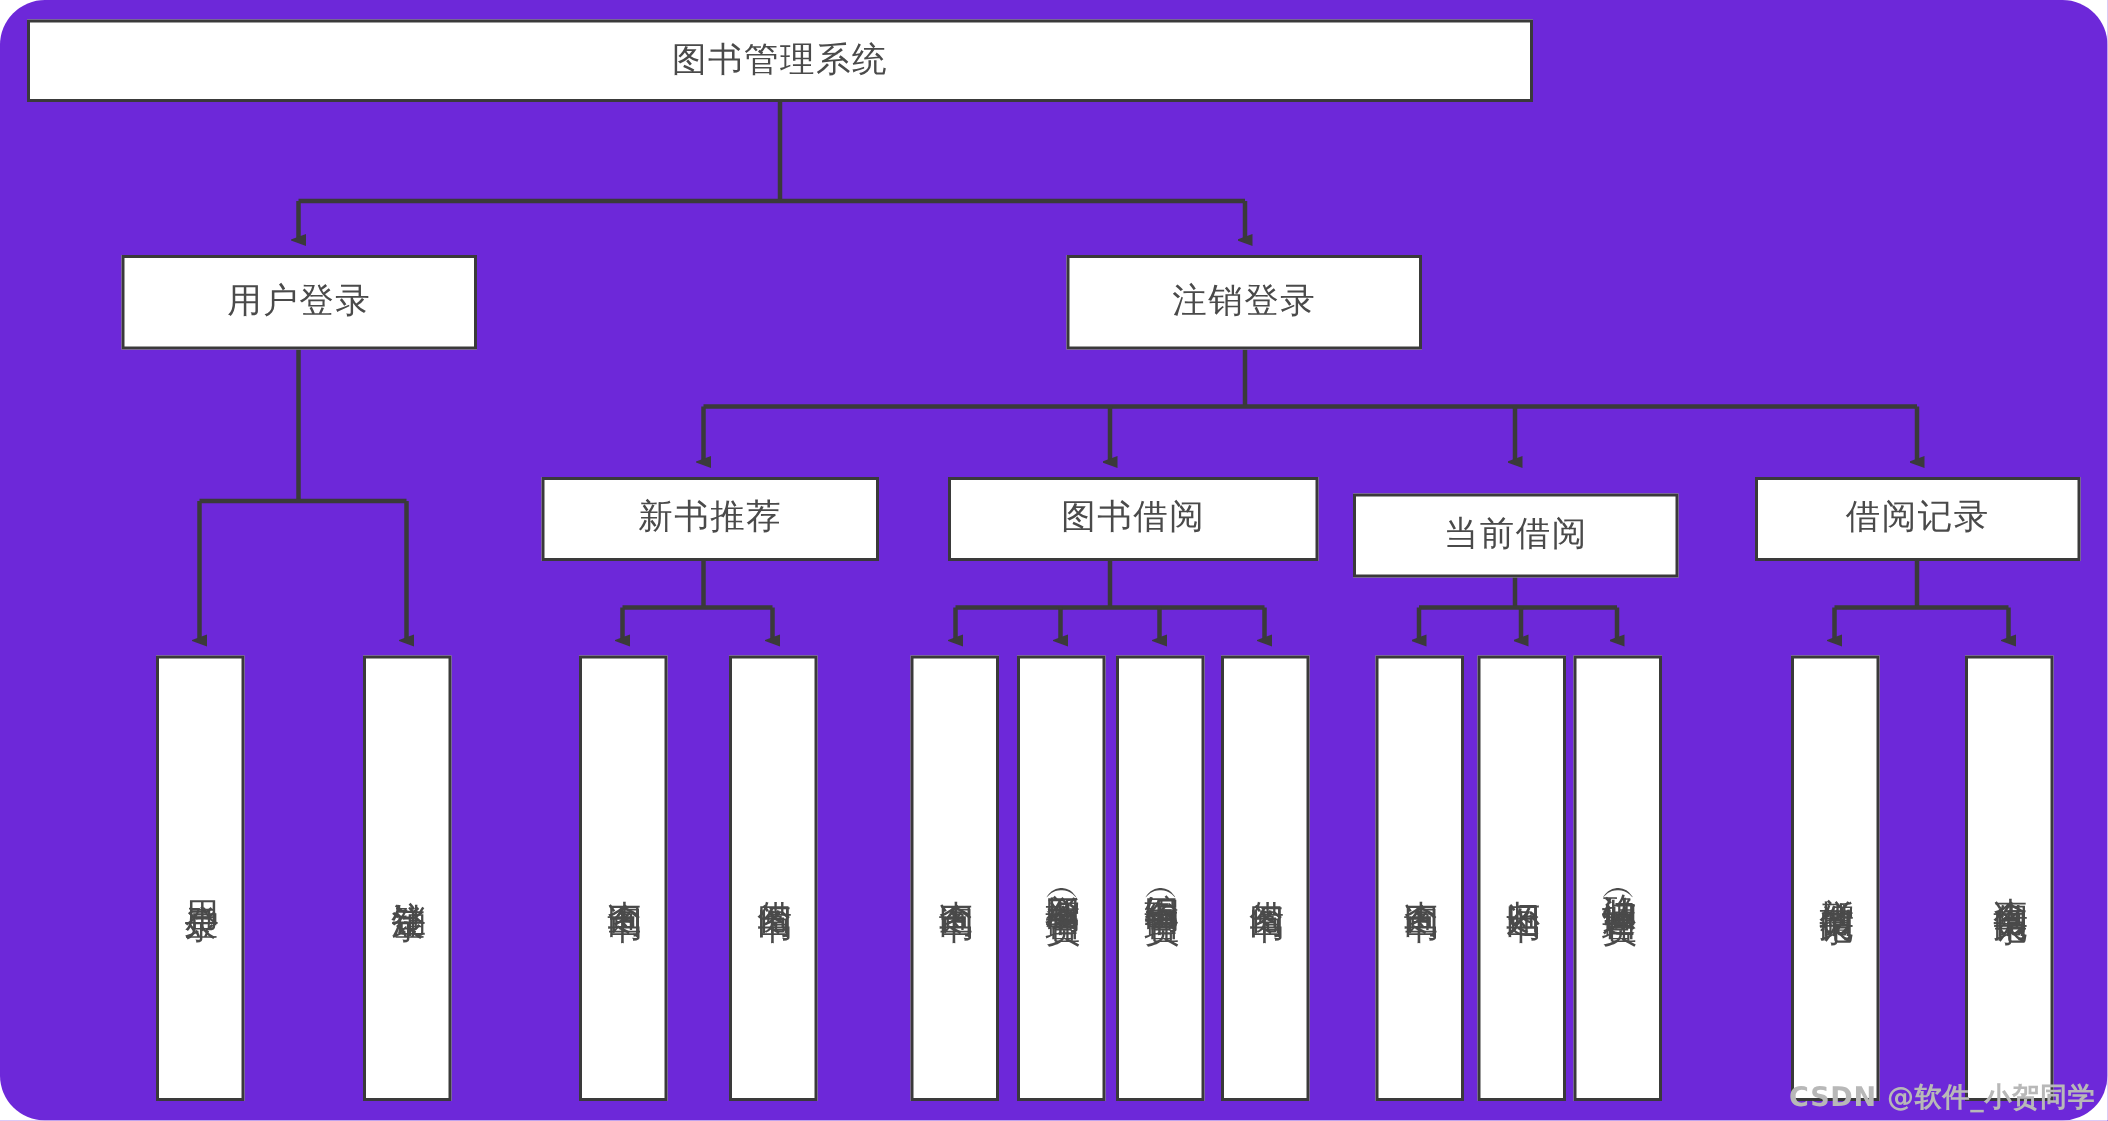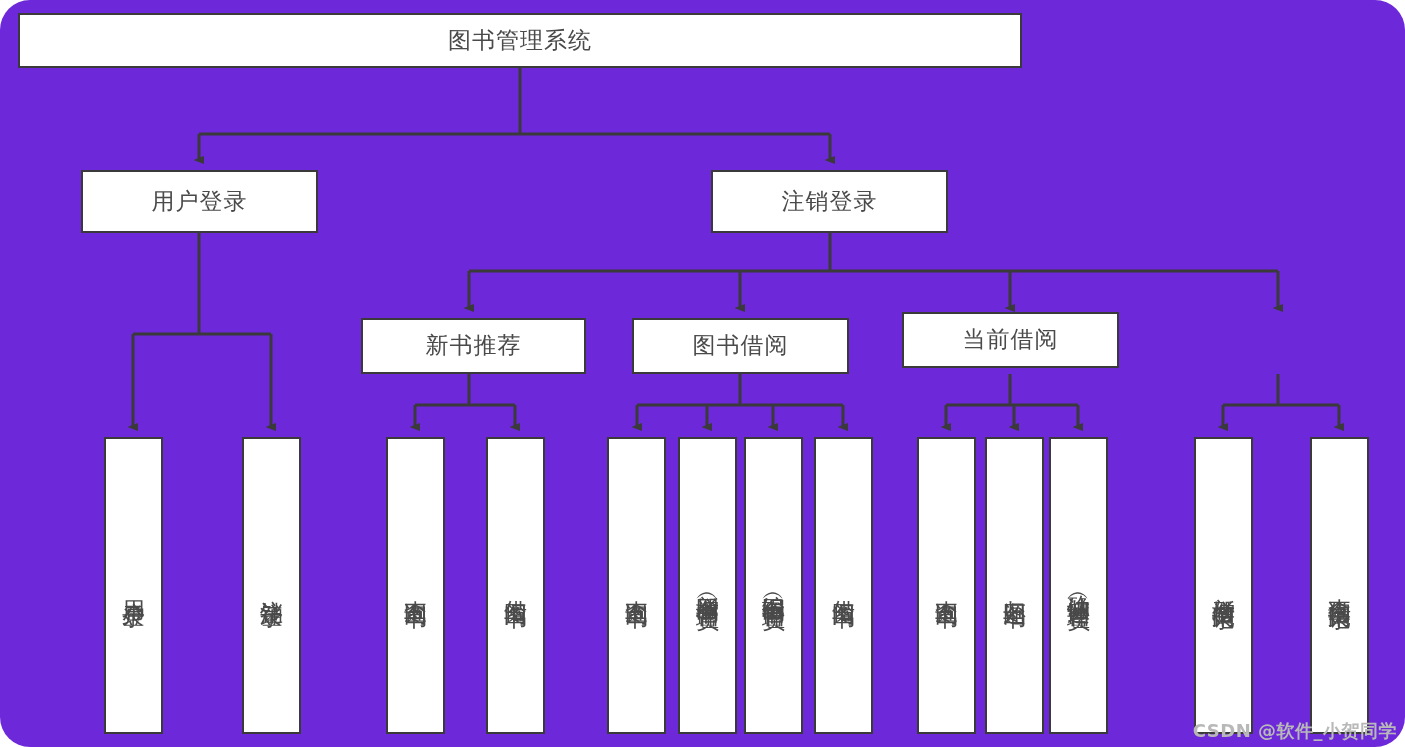--- a/index.html
+++ b/index.html
@@ -133,25 +133,28 @@
   <div class="node horiz" style="left:81px; top:170px; width:237px; height:63px;">
     <span>用户登录</span>
   </div>
   <div class="node horiz" style="left:711px; top:170px; width:237px; height:63px;">
     <span>注销登录</span>
   </div>
 
   <div class="node horiz" style="left:361px; top:318px; width:225px; height:56px;">
     <span>新书推荐</span>
   </div>
-  <div class="node horiz" style="left:632px; top:318px; width:217px; height:56px;">
+  <div class="node horiz" style="left:632px; top:318px; width:247px; height:56px;">
     <span>图书借阅</span>
   </div>
-  <div class="node horiz" style="left:902px; top:312px; width:217px; height:56px;text-align:center;">
+  <div class="node horiz" style="left:902px; top:329px; width:217px; height:56px;text-align:center;">
     <span>当前借阅</span>
+  </div>
+  <div class="node horiz" style="left:1170px; top:318px; width:217px; height:56px;">
+    <span>借阅记录</span>
   </div>
 
   <div class="node vert" style="left:104px; top:437px; width:59px; height:297px;">
     <span class="vtext">用户登录</span>
   </div>
   <div class="node vert" style="left:242px; top:437px; width:59px; height:297px;">
     <span class="vtext">注销登录</span>
   </div>
 
   <div class="node vert" style="left:386px; top:437px; width:59px; height:297px;">

